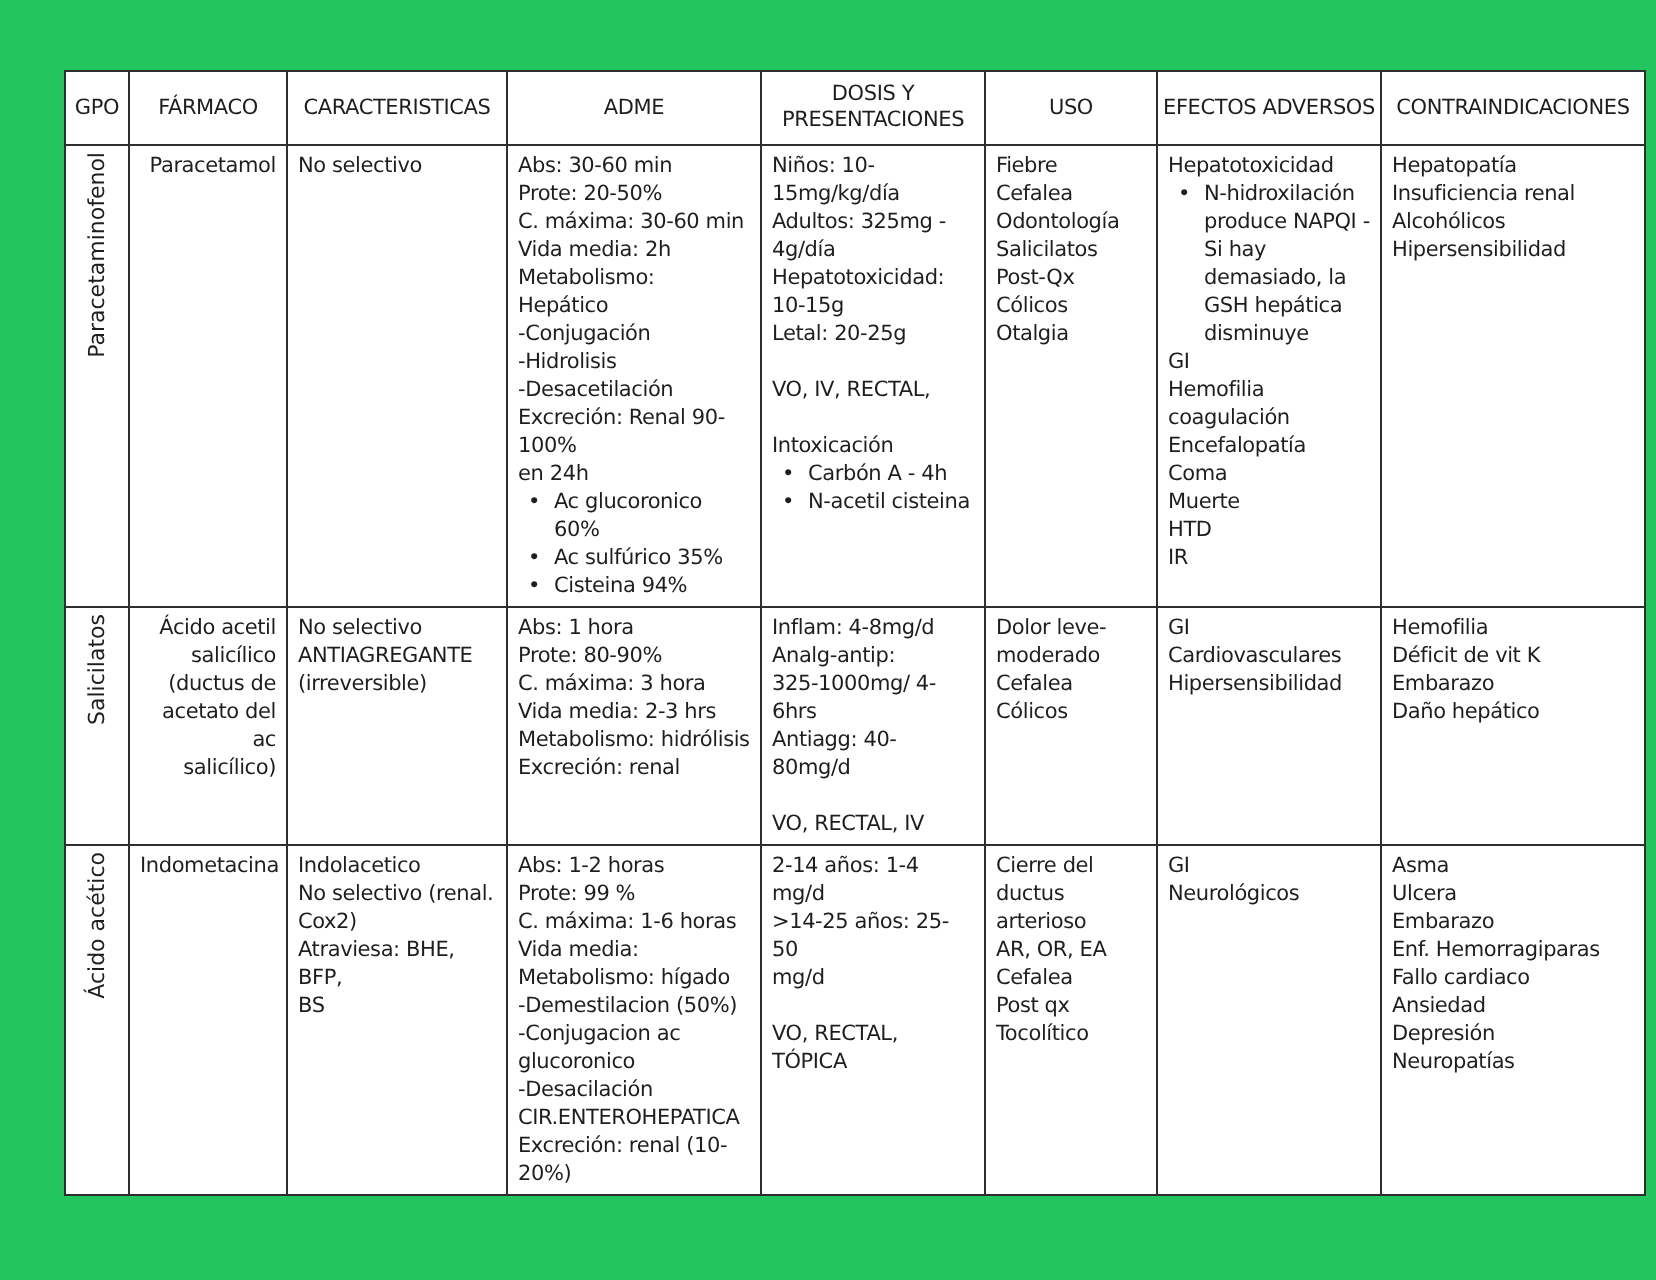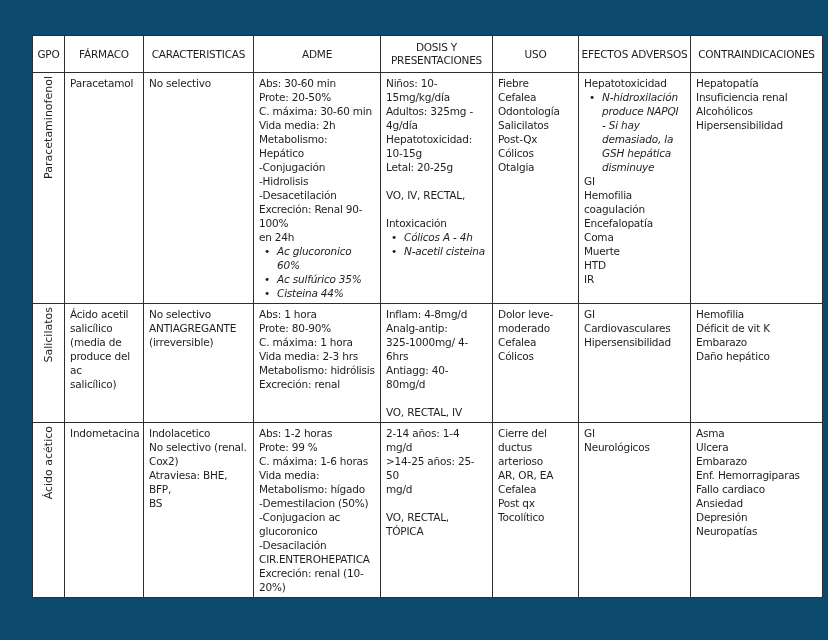--- a/index.html
+++ b/index.html
@@ -4,21 +4,21 @@
 <style>
   html, body {
     margin: 0;
     padding: 0;
     background: #ffffff;
   }
   .page {
     position: relative;
     width: 828px;
     height: 640px;
-    background: #0c4a6e;
+    background: #22c55e;
     font-family: "DejaVu Sans", "Liberation Sans", sans-serif;
     color: #1e1e1e;
     overflow: hidden;
   }
   table.pharma {
     position: absolute;
     left: 32px;
     top: 35px;
     width: 790px;
     border-collapse: collapse;
@@ -63,29 +63,28 @@
     padding: 2px 0;
   }
   .vlabel {
     display: inline-block;
     writing-mode: vertical-rl;
     transform: rotate(180deg);
     white-space: nowrap;
     font-size: 11px;
     letter-spacing: 0;
   }
-  td.cell-farmaco { text-align: left; }
+  td.cell-farmaco { text-align: right; }
 
   .line   { min-height: 14px; }
   .spacer { min-height: 14px; }
   .bullet {
     position: relative;
     padding-left: 18px;
     min-height: 14px;
-    font-style: italic;
   }
   .bullet::before {
     content: "\2022";
     position: absolute;
     left: 5px;
     top: 0;
   }
 </style>
 </head>
 <body>
@@ -129,33 +128,33 @@
             <div class="line">C. máxima: 30-60 min</div>
             <div class="line">Vida media: 2h</div>
             <div class="line">Metabolismo: Hepático</div>
             <div class="line">-Conjugación</div>
             <div class="line">-Hidrolisis</div>
             <div class="line">-Desacetilación</div>
             <div class="line">Excreción: Renal 90-100%</div>
             <div class="line">en 24h</div>
             <div class="bullet">Ac glucoronico 60%</div>
             <div class="bullet">Ac sulfúrico 35%</div>
-            <div class="bullet">Cisteina 44%</div>
+            <div class="bullet">Cisteina 94%</div>
           </td>
           <td class="cell-dosis">
             <div class="line">Niños: 10-15mg/kg/día</div>
             <div class="line">Adultos: 325mg -</div>
             <div class="line">4g/día</div>
             <div class="line">Hepatotoxicidad: 10-15g</div>
             <div class="line">Letal: 20-25g</div>
             <div class="spacer">&nbsp;</div>
             <div class="line">VO, IV, RECTAL,</div>
             <div class="spacer">&nbsp;</div>
             <div class="line">Intoxicación</div>
-            <div class="bullet">Cólicos A - 4h</div>
+            <div class="bullet">Carbón A - 4h</div>
             <div class="bullet">N-acetil cisteina</div>
           </td>
           <td class="cell-uso">
             <div class="line">Fiebre</div>
             <div class="line">Cefalea</div>
             <div class="line">Odontología</div>
             <div class="line">Salicilatos</div>
             <div class="line">Post-Qx</div>
             <div class="line">Cólicos</div>
             <div class="line">Otalgia</div>
@@ -176,33 +175,33 @@
             <div class="line">Insuficiencia renal</div>
             <div class="line">Alcohólicos</div>
             <div class="line">Hipersensibilidad</div>
           </td>
         </tr>
         <tr class="row-1">
           <td class="cell-gpo"><div class="vlabel">Salicilatos</div></td>
           <td class="cell-farmaco">
             <div class="line">Ácido acetil</div>
             <div class="line">salicílico</div>
-            <div class="line">(media de</div>
-            <div class="line">produce del ac</div>
+            <div class="line">(ductus de</div>
+            <div class="line">acetato del ac</div>
             <div class="line">salicílico)</div>
           </td>
           <td class="cell-caracteristicas">
             <div class="line">No selectivo</div>
             <div class="line">ANTIAGREGANTE</div>
             <div class="line">(irreversible)</div>
           </td>
           <td class="cell-adme">
             <div class="line">Abs: 1 hora</div>
             <div class="line">Prote: 80-90%</div>
-            <div class="line">C. máxima: 1 hora</div>
+            <div class="line">C. máxima: 3 hora</div>
             <div class="line">Vida media: 2-3 hrs</div>
             <div class="line">Metabolismo: hidrólisis</div>
             <div class="line">Excreción: renal</div>
           </td>
           <td class="cell-dosis">
             <div class="line">Inflam: 4-8mg/d</div>
             <div class="line">Analg-antip:</div>
             <div class="line">325-1000mg/ 4-6hrs</div>
             <div class="line">Antiagg: 40-80mg/d</div>
             <div class="spacer">&nbsp;</div>

